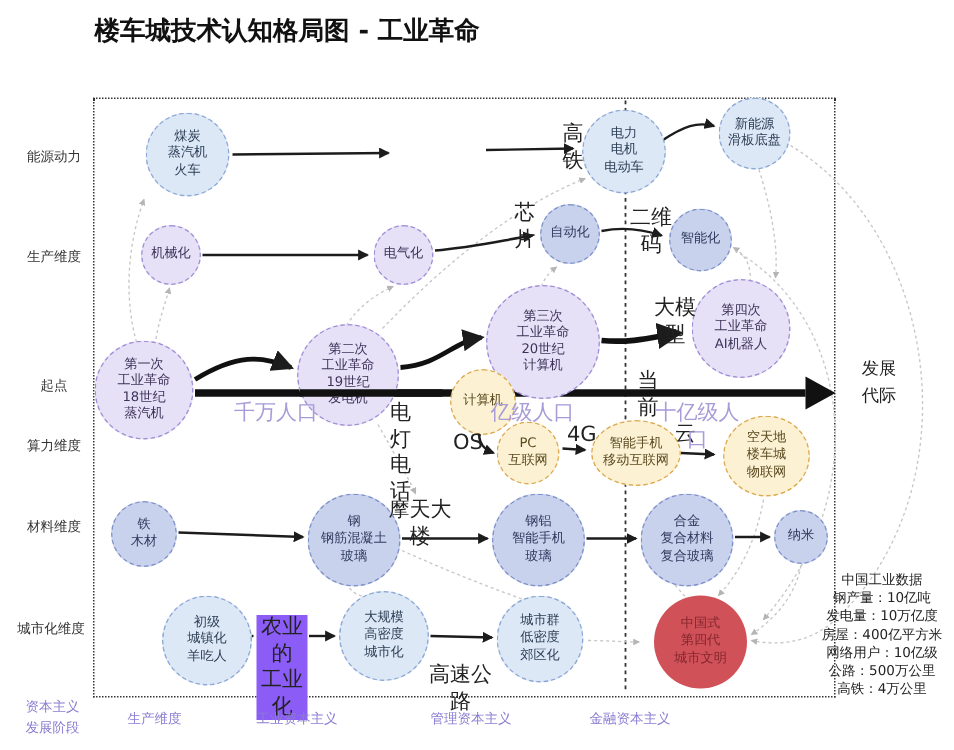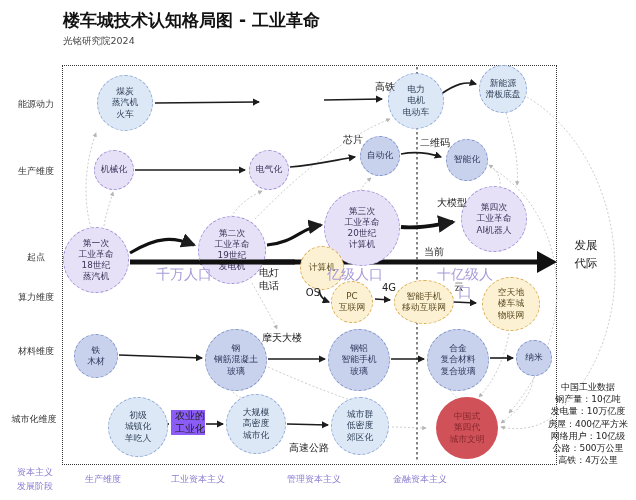--- a/index.html
+++ b/index.html
@@ -12,37 +12,36 @@
   .frame{border:1.5px dotted #333;}
   svg.layer{position:absolute;left:0;top:0;pointer-events:none;}
   .node{position:absolute;border-radius:50%;display:flex;align-items:center;justify-content:center;
         text-align:center;white-space:pre-line;font-size:8.8px;line-height:1.28;
         border:1.2px dashed;box-sizing:border-box;}
   .c-lb{background:#dde8f7;border-color:#8fa9d6;color:#2c3e55;}
   .c-pu{background:#e7e1f8;border-color:#a291d6;color:#3c3358;}
   .c-mb{background:#c9d2ed;border-color:#8093cb;color:#2e3a5e;}
   .c-ye{background:#fcf2d3;border-color:#dcab55;color:#5a4a21;}
   .c-red{background:#d05158;border:none;color:#86272e;}
-  .elab{font-size:10px;color:#222;text-align:right;white-space:pre-line;line-height:1.25;}
+  .elab{font-size:14px;color:#222;text-align:center;white-space:pre-line;line-height:1.25;}
   .wbg{background:#8b5cf6;}
   .poplab{font-size:14px;color:#a89bd8;text-align:center;width:64px;}
   .stagelab{font-size:9px;color:#8b7cd1;text-align:center;width:76px;}
   .axis-label{font-size:9px;color:#8b7cd1;text-align:center;white-space:pre-line;line-height:1.5;width:56px;}
   .axis-end{font-size:11.5px;color:#222;text-align:center;white-space:pre-line;line-height:1.55;width:52px;}
   .panel{font-size:9px;color:#222;text-align:center;line-height:12.2px;width:104px;}
   .panel .pt{margin-bottom:0px;}
 </style>
 </head>
 <body>
 
 <div class="stage">
 
   <div class="abs" style="left:63px;top:9px;">
     <div class="title">楼车城技术认知格局图 - 工业革命</div>
-    <div class="subtitle">光铭研究院2024</div>
   </div>
 
   <div class="abs frame" style="left:62px;top:65px;width:493px;height:398px;"></div>
 
   <svg class="layer" width="636" height="500" viewBox="0 0 636 500">
     <defs>
       <marker id="ah" viewBox="0 0 10 10" refX="8.5" refY="5" markerWidth="4.6" markerHeight="4.6" orient="auto" markerUnits="strokeWidth">
           <path d="M0,0 L10,5 L0,10 z" fill="#1c1c1c"></path>
         </marker>
       <marker id="ag" viewBox="0 0 10 10" refX="8.5" refY="5" markerWidth="5" markerHeight="5" orient="auto" markerUnits="strokeWidth">

